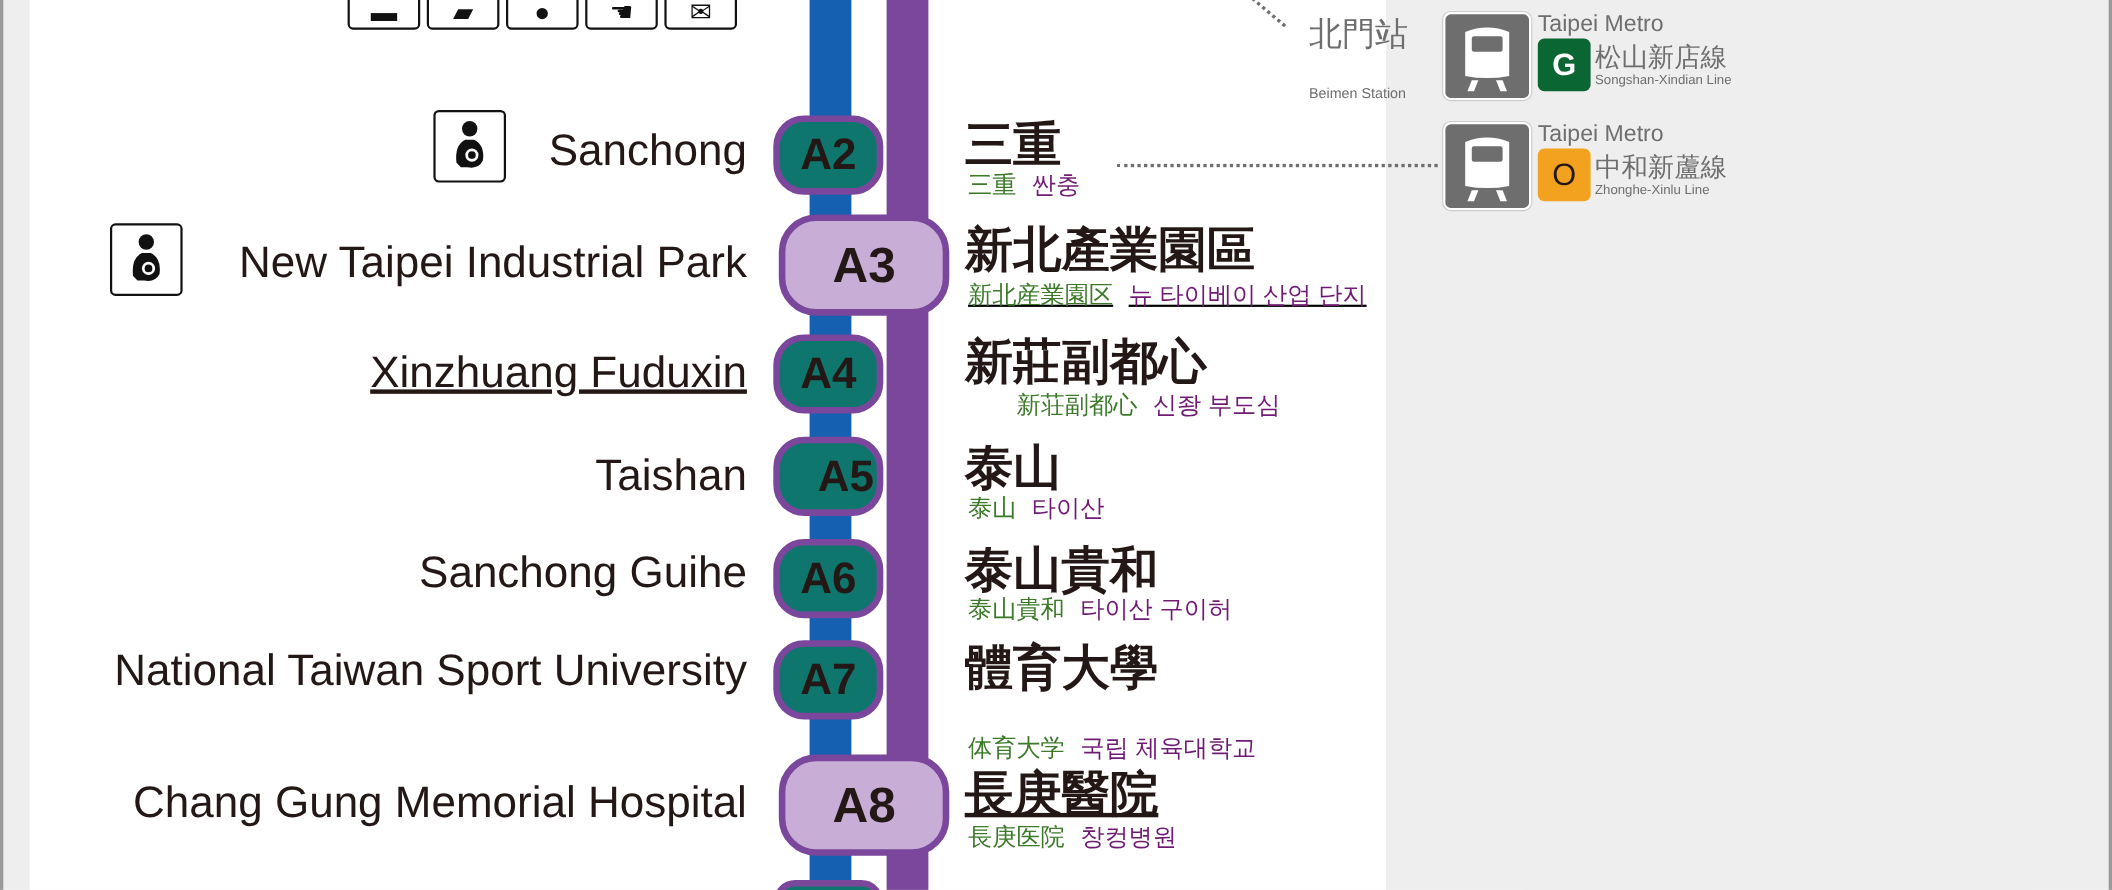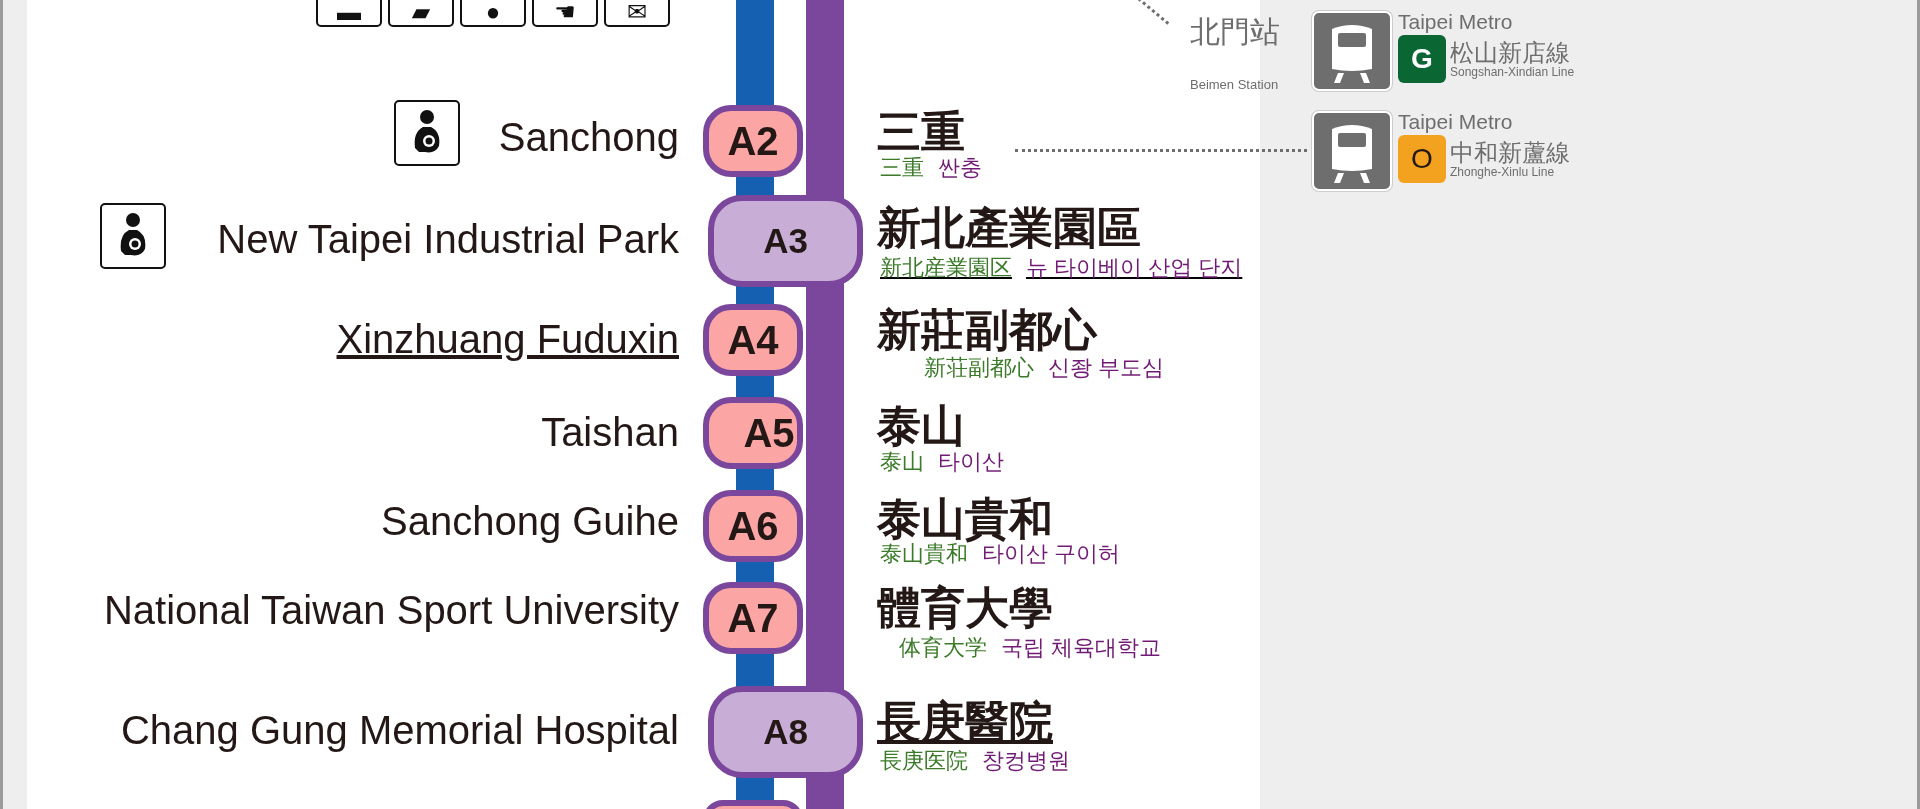--- a/index.html
+++ b/index.html
@@ -6,23 +6,23 @@
   body { width:1920px; height:809px; position:relative; overflow:hidden; background:#eeeeee; font-family:"Liberation Sans", sans-serif; }
   .edge-left { position:absolute; left:0; top:0; width:3px; height:809px; background:#9a9a9a; }
   .edge-right { position:absolute; right:0; top:0; width:3px; height:809px; background:#9a9a9a; }
   .panel { position:absolute; left:27px; top:0; width:1233px; height:809px; background:#ffffff; }
   .line-blue { position:absolute; left:736px; top:0; width:38px; height:809px; background:#1560b0; }
   .line-purple { position:absolute; left:806px; top:0; width:38px; height:809px; background:#7a479c; }
   .fac-row { position:absolute; left:316px; top:-8px; display:flex; gap:6px; }
   .fac { width:62px; height:31px; border:2px solid #111; border-radius:5px; background:#fff; display:flex; align-items:flex-end; justify-content:center; font-size:24px; line-height:26px; color:#111; overflow:hidden; }
   .station { position:absolute; left:0; width:1920px; }
   .en { position:absolute; right:1241px; color:#231815; font-size:40px; white-space:nowrap; }
-  .code { position:absolute; box-sizing:border-box; border:6px solid #7a479c; background:#fca5a5; color:#231815; font-weight:bold; display:flex; align-items:center; justify-content:center; }
+  .code { position:absolute; box-sizing:border-box; border:6px solid #7a479c; background:#0f766e; color:#231815; font-weight:bold; display:flex; align-items:center; justify-content:center; }
   .code.small { left:703px; width:100px; height:72px; border-radius:28px; font-size:40px; }
-  .code.big { left:708px; width:155px; height:92px; border-radius:34px; font-size:35px; background:#c8aed6; }
+  .code.big { left:708px; width:155px; height:92px; border-radius:34px; font-size:45px; background:#c8aed6; }
   .zh { position:absolute; left:877px; color:#231815; font-size:44px; font-weight:bold; white-space:nowrap; line-height:48px; }
   .sub { position:absolute; left:880px; font-size:22px; white-space:nowrap; line-height:24px; }
   .sub .jp { color:#3c7a2a; margin-right:14px; }
   .sub .kr { color:#701a75; }
   .nursing { position:absolute; width:62px; height:62px; border:2px solid #111; border-radius:5px; background:#fff; display:flex; align-items:center; justify-content:center; }
   .transfer-dots { position:absolute; left:1015px; top:149px; width:292px; height:0; border-top:3px dotted #6e6e6e; }
   .diag-dots { position:absolute; left:1130px; top:-10px; width:50px; height:0; border-top:3px dotted #6e6e6e; transform:rotate(40deg); transform-origin:left; }
   .beimen { position:absolute; left:1190px; top:16px; color:#6e6e6e; }
   .beimen .zh2 { font-size:30px; line-height:32px; }
   .beimen .en2 { font-size:13px; line-height:14px;margin-top:30px; }
@@ -102,21 +102,21 @@
   <div class="en" style="top:499px;">Sanchong Guihe</div>
   <div class="code small" style="top:490px;">A6</div>
   <div class="zh" style="top:495px;">泰山貴和</div>
   <div class="sub" style="top:542px;"><span class="jp">泰山貴和</span><span class="kr">타이산 구이허</span></div>
 </div>
 
 <div class="station" style="top:0;">
   <div class="en" style="top:588px;">National Taiwan Sport University</div>
   <div class="code small" style="top:582px;">A7</div>
   <div class="zh" style="top:584px;">體育大學</div>
-  <div class="sub" style="top:636px;margin-left:19px;"><span class="jp">体育大学</span><span class="kr">국립 체육대학교</span></div>
+  <div class="sub" style="top:668px;"><span class="jp">体育大学</span><span class="kr">국립 체육대학교</span></div>
 </div>
 
 <div class="station" style="top:0;">
   <div class="en" style="top:708px;">Chang Gung Memorial Hospital</div>
   <div class="code big" style="top:686px;">A8</div>
   <div class="zh" style="top:698px;text-decoration:underline;">長庚醫院</div>
   <div class="sub" style="top:749px;"><span class="jp">長庚医院</span><span class="kr">창컹병원</span></div>
 </div>
 
 <div class="code small" style="top:800px; height:40px;"></div>

